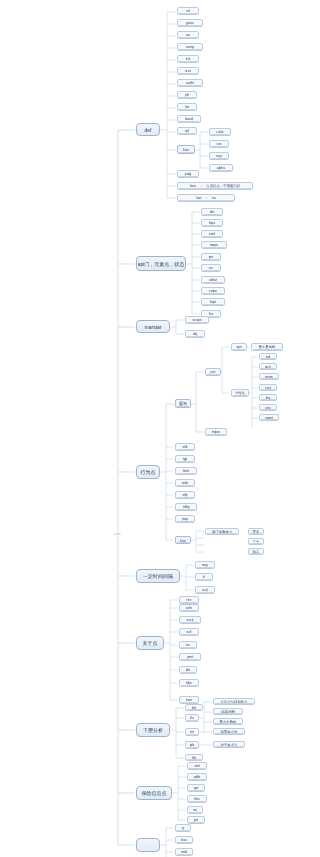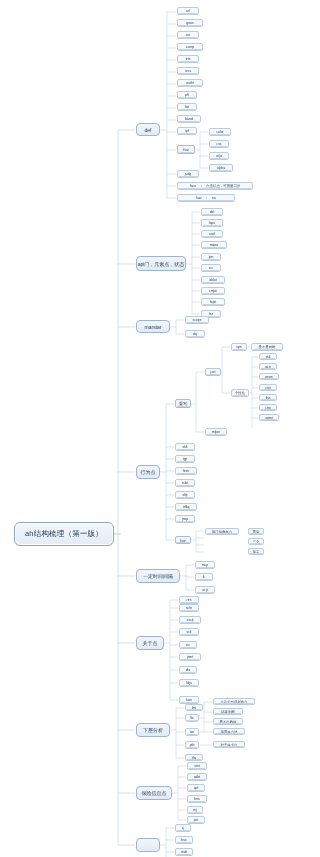--- a/index.html
+++ b/index.html
@@ -199,21 +199,20 @@
 
     <g fill="none" stroke="#c3d3e5" stroke-width="0.6">
       <path d="M160 845 L166 845"></path>
       <path d="M166 828 L166 857"></path>
       <path d="M166 828 L174 828"></path>
       <path d="M166 840 L174 840"></path>
       <path d="M166 852 L174 852"></path>
     </g>
   </svg>
 
-  <div class="node root" style="left:14px;top:522px;width:100px;height:24px;">ah结构梳理（第一版）</div>
 
   <div class="node lvl1" style="left:136px;top:123px;width:24px;height:13px;">def</div>
 
   <div class="node leaf" style="left:177px;top:7px;width:22px;height:8px;">url</div>
   <div class="node leaf" style="left:177px;top:19px;width:26px;height:8px;">geos</div>
   <div class="node leaf" style="left:177px;top:31px;width:22px;height:8px;">cur</div>
   <div class="node leaf" style="left:177px;top:43px;width:26px;height:8px;">comp</div>
   <div class="node leaf" style="left:177px;top:55px;width:22px;height:8px;">trts</div>
   <div class="node leaf" style="left:177px;top:67px;width:22px;height:8px;">srcs</div>
   <div class="node leaf" style="left:177px;top:79px;width:26px;height:8px;">outfit</div>

